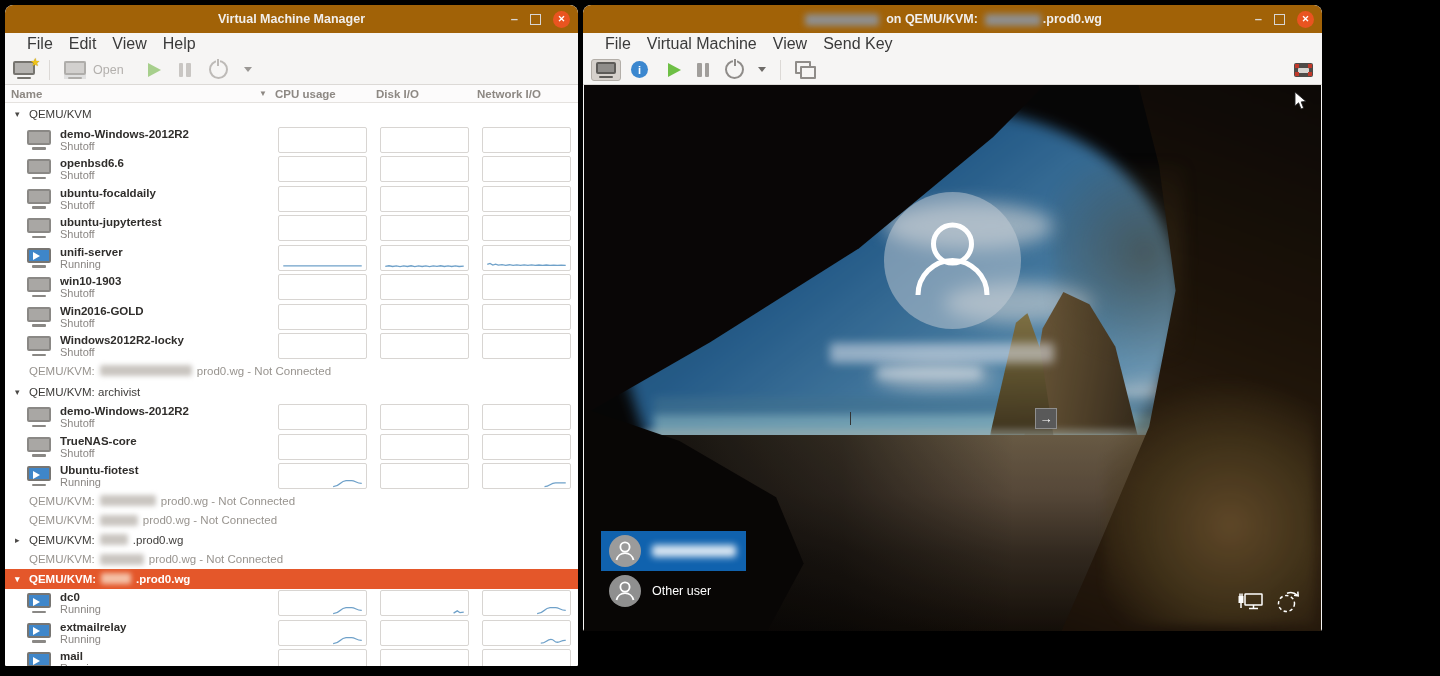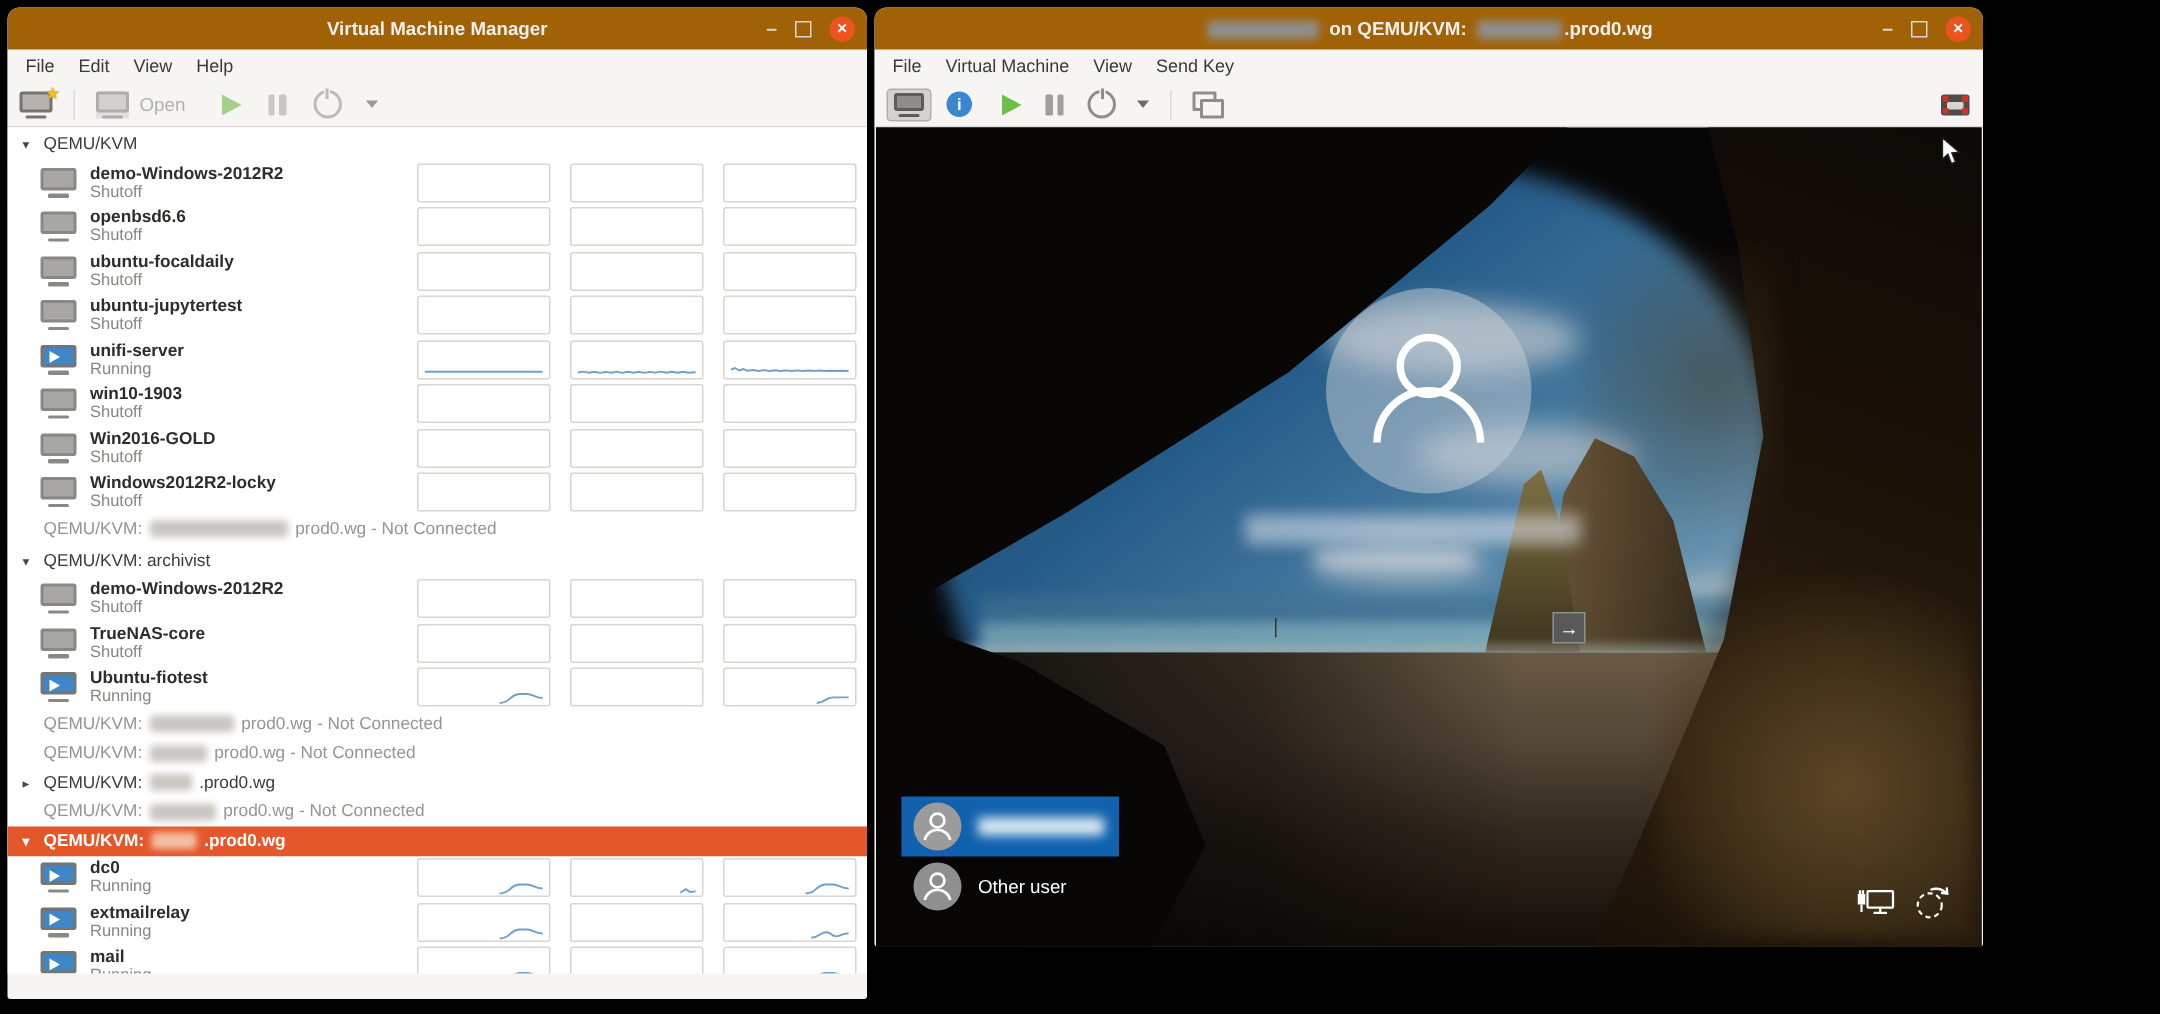--- a/index.html
+++ b/index.html
@@ -7,22 +7,22 @@
   .window{position:absolute;background:#f6f5f4;border-radius:8px 8px 2px 2px;overflow:hidden;}
   #win-left{left:5px;top:5px;width:573px;height:661px;}
   #win-right{left:583px;top:5px;width:739px;height:626px;}
   .titlebar{height:28px;background:#a16207;display:flex;align-items:center;justify-content:center;
     position:relative;color:#f1efed;font-weight:bold;font-size:12.5px;border-radius:8px 8px 0 0;}
   .win-controls{position:absolute;right:8px;top:0;height:100%;display:flex;align-items:center;gap:12px;}
   .btn-min{color:#d8d6d3;font-size:13px;line-height:10px;cursor:default;}
   .btn-max{width:9px;height:9px;border:1px solid #d8d6d3;}
   .btn-close{width:17px;height:17px;border-radius:50%;background:#e95420;color:#fff;font-size:9px;
     display:flex;align-items:center;justify-content:center;}
-  .menubar{height:22px;display:flex;align-items:center;padding-left:4px;background:#f6f5f4;
-    font-size:12px;color:#3a3a3a;}
+  .menubar{height:22px;display:flex;align-items:center;padding-left:14px;background:#f6f5f4;
+    font-size:16px;color:#3a3a3a;}
   .menu-item{padding:2px 8px;}
   .toolbar{height:29px;display:flex;align-items:center;background:#f6f5f4;border-bottom:1px solid #dcd9d6;
     padding-left:8px;gap:10px;}
   .tsep{width:1px;height:20px;background:#dcd9d6;margin:0 4px;}
   
   .mico{position:relative;width:22px;height:18px;flex:0 0 auto;}
   .mico .scr{position:absolute;left:0;right:0;top:0;bottom:4px;border:2px solid #76746f;border-radius:2px;background:#b5b3b0;}
   .mico .foot{position:absolute;bottom:0;left:4px;width:14px;height:2px;background:#76746f;border-radius:1px;}
   .mico.dim{opacity:.55;}
   .mico .star{position:absolute;top:-5px;right:-5px;color:#f0c419;font-size:11px;text-shadow:0 0 1px #8a6d00;}
@@ -165,20 +165,29 @@
       <span class="lbl-dim">Open</span>
     </span>
     <span class="tri-play" style="margin-left:14px;"></span>
     <span class="pausebars" style="margin-left:8px;">
         <i></i>
         <i></i>
       </span>
     <span class="pwr" style="margin-left:8px;"></span>
     <span class="caret" style="margin-left:6px;border-top-color:#9b9895;"></span>
   </div>
+  <div class="colheader" id="col-header">
+      <div class="col-name">
+        <span>Name</span>
+        <span class="sort">▼</span>
+      </div>
+      <div class="col-metric">CPU usage</div>
+      <div class="col-metric">Disk I/O</div>
+      <div class="col-metric">Network I/O</div>
+    </div>
   <div id="vm-list">
       <div class="trow group">
         <span class="tri">▾</span>
         <span class="glabel">QEMU/KVM</span>
       </div>
       <div class="trow vm">
         <span class="vmicon">
           <span class="scr"></span>
           <span class="foot"></span>
         </span>

